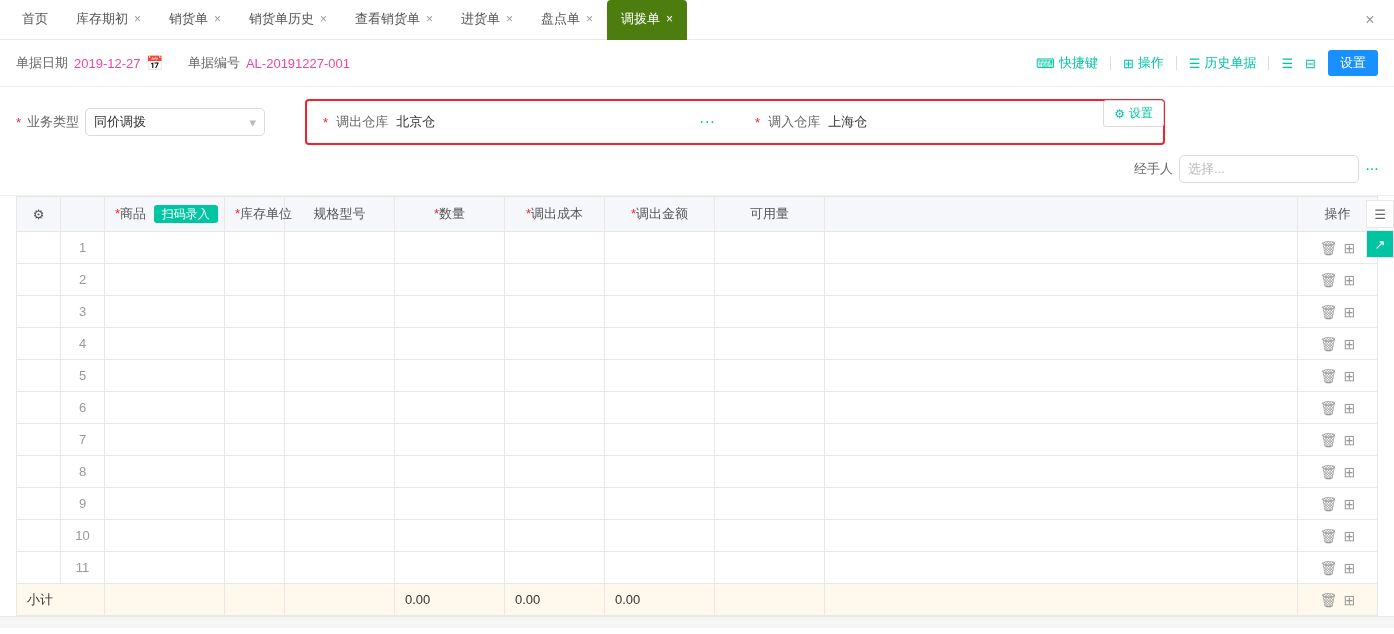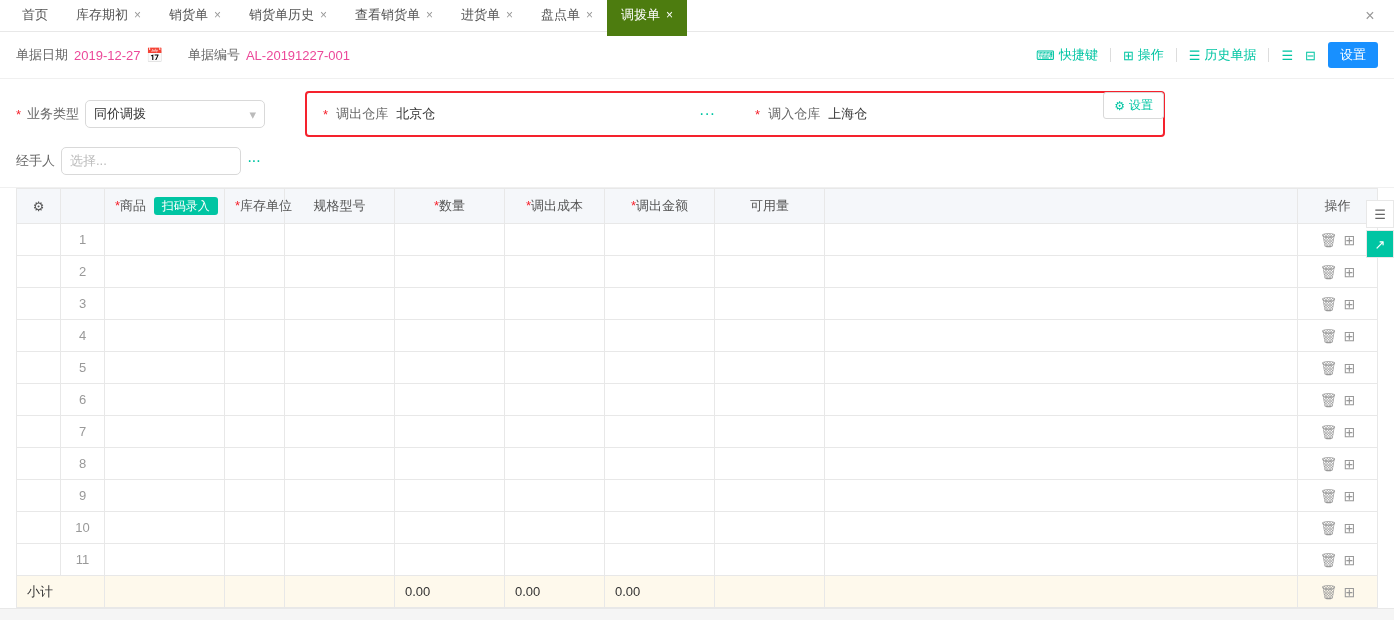--- a/index.html
+++ b/index.html
@@ -3,21 +3,21 @@
   <meta charset="utf-8">
   <style>
     * { box-sizing: border-box; margin: 0; padding: 0; }
     body { font-family: -apple-system, BlinkMacSystemFont, 'PingFang SC', 'Microsoft YaHei', sans-serif; font-size: 13px; color: #333; background: #fff; }
     
     
     .tab-bar {
       display: flex; align-items: center;
       border-bottom: 1px solid #e8e8e8;
       background: #fff;
-      height: 32px;
+      height: 40px;
       padding: 0 8px;
     }
     .tab-item {
       display: flex; align-items: center;
       padding: 0 14px;
       height: 40px;
       cursor: pointer;
       font-size: 13px;
       color: #555;
       border-bottom: 2px solid transparent;
@@ -100,21 +100,21 @@
     .panel-field .p-value { color: #333; font-weight: 500; }
     .panel-field .more-btn { color: #00c5a3; font-size: 16px; cursor: pointer; margin-left: auto; }
     .panel-settings {
       position: absolute; right: -1px; top: -1px;
       background: #fff; border: 1px solid #d9d9d9; border-radius: 3px;
       padding: 4px 10px; cursor: pointer; color: #00c5a3; font-size: 12px;
       display: flex; align-items: center; gap: 4px;
     }
 
     
-    .form-row-2 { display: flex; align-items: center; gap: 24px; }
+    .form-row-2 { display: flex; align-items: center; gap: 24px; justify-content: flex-end; }
 
     
     .table-wrapper { padding: 0 16px; overflow-x: auto; }
     .data-table { width: 100%; border-collapse: collapse; table-layout: fixed; }
     .data-table th {
       background: #f5f7fa; padding: 8px 10px;
       text-align: center; font-weight: 500; font-size: 13px; color: #555;
       border: 1px solid #e8e8e8; white-space: nowrap;
     }
     .data-table th .req { color: #f5222d; }

